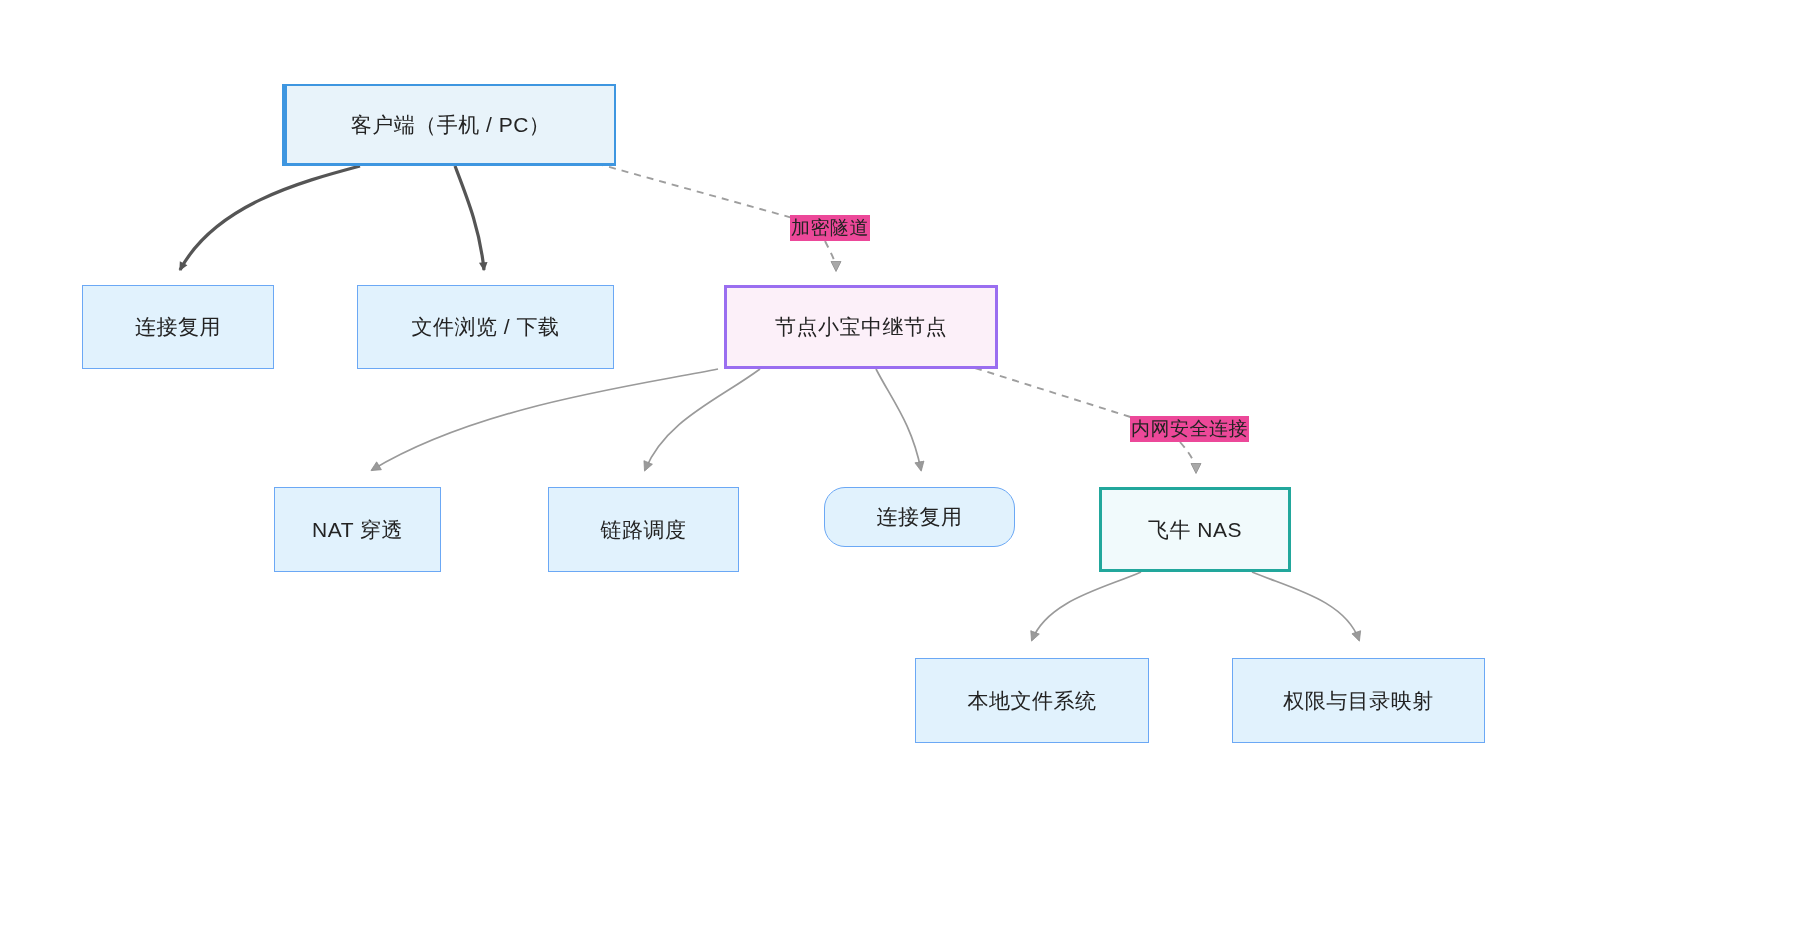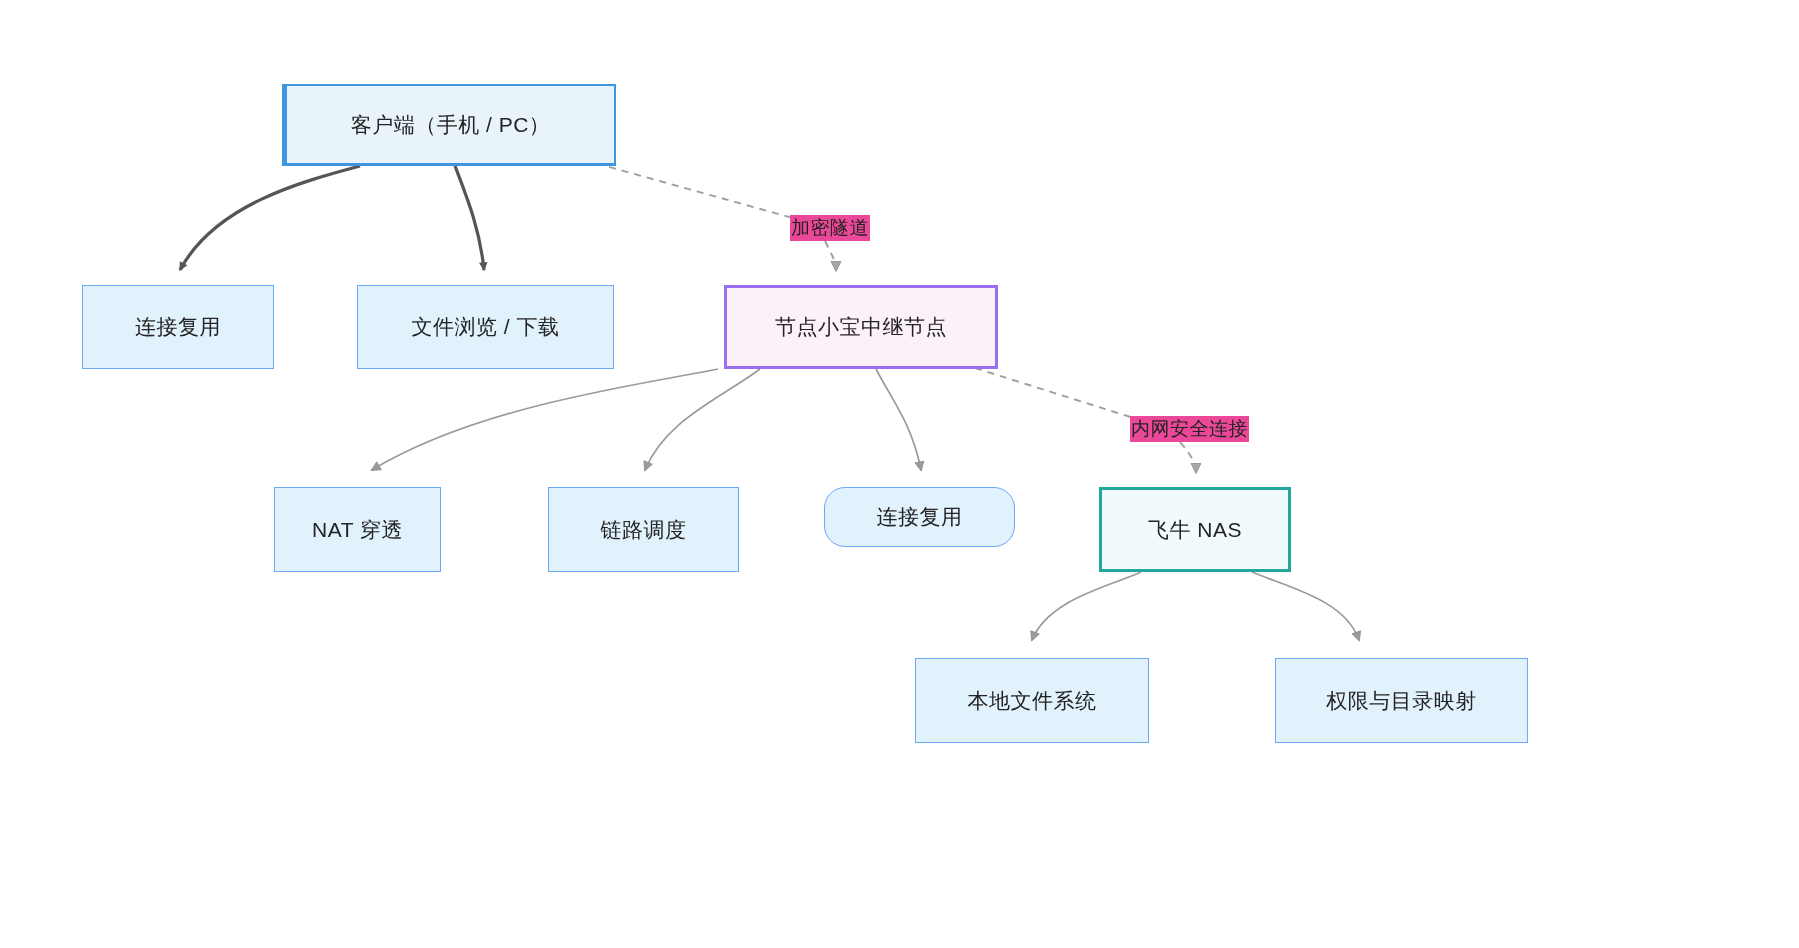--- a/index.html
+++ b/index.html
@@ -126,21 +126,21 @@
   </div>
 
   <div class="node teal" style="left:1099px;top:487px;width:192px;height:85px;text-align:center;">
     <span>飞牛 NAS</span>
   </div>
 
   <div class="node blue" style="left:915px;top:658px;width:234px;height:85px;justify-content:center;">
     <span>本地文件系统</span>
   </div>
 
-  <div class="node blue" style="left:1232px;top:658px;width:253px;height:85px;margin-left:43px;">
+  <div class="node blue" style="left:1232px;top:658px;width:253px;height:85px;">
     <span>权限与目录映射</span>
   </div>
 
   <div class="edge-label" style="left:790px;top:215px;">
     <span>加密隧道</span>
   </div>
 
   <div class="edge-label" style="left:1130px;top:416px;">
     <span>内网安全连接</span>
   </div>

